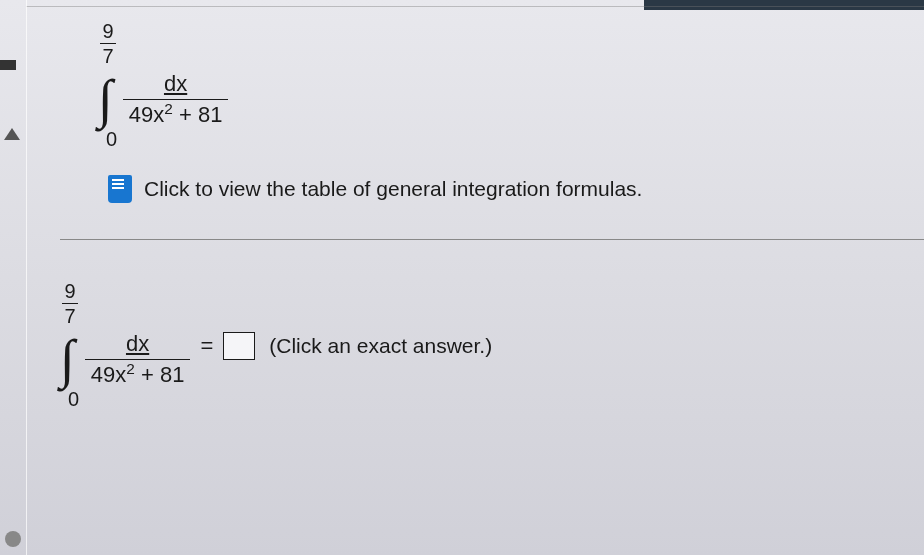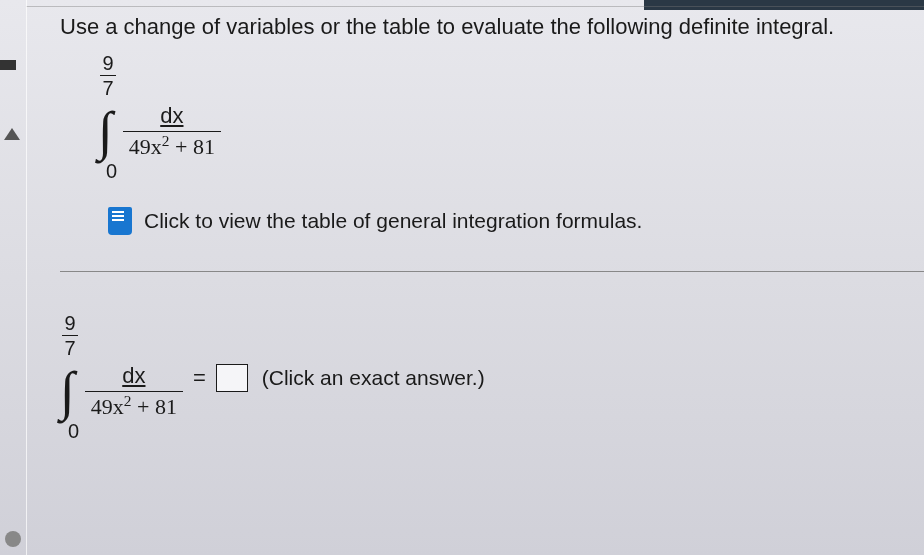--- a/index.html
+++ b/index.html
@@ -67,21 +67,20 @@
     }
     .frac .num {
       padding: 0 8px 2px 8px;
       text-decoration: underline;
     }
     .frac .bar2 {
       border-top: 1.5px solid #1a1a1a;
     }
     .frac .den {
       padding: 2px 6px 0 6px;
-      font-family: Liberation Serif, serif;
     }
     .sup {
       font-size: 0.7em;
       vertical-align: super;
       line-height: 0;
     }
     .limit-lower {
       font-size: 20px;
       color: #1a1a1a;
       margin-left: 8px;
@@ -196,21 +195,20 @@
 <body>
 
 <div class="top-bar-dark"></div>
 <div class="top-line"></div>
 <div class="left-line"></div>
 <div class="left-edge"></div>
 <div class="side-indicator"></div>
 <div class="side-dot"></div>
 
 <div class="content">
-  <div class="prompt">Use a change of variables or the table to evaluate the following definite integral.</div>
 
   <div class="integral-block">
     <div class="limit-upper">
       <div>9</div>
       <div class="bar"></div>
       <div>7</div>
     </div>
     <div class="integral-row">
       <span class="int-sign">∫</span>
       <span class="frac">

